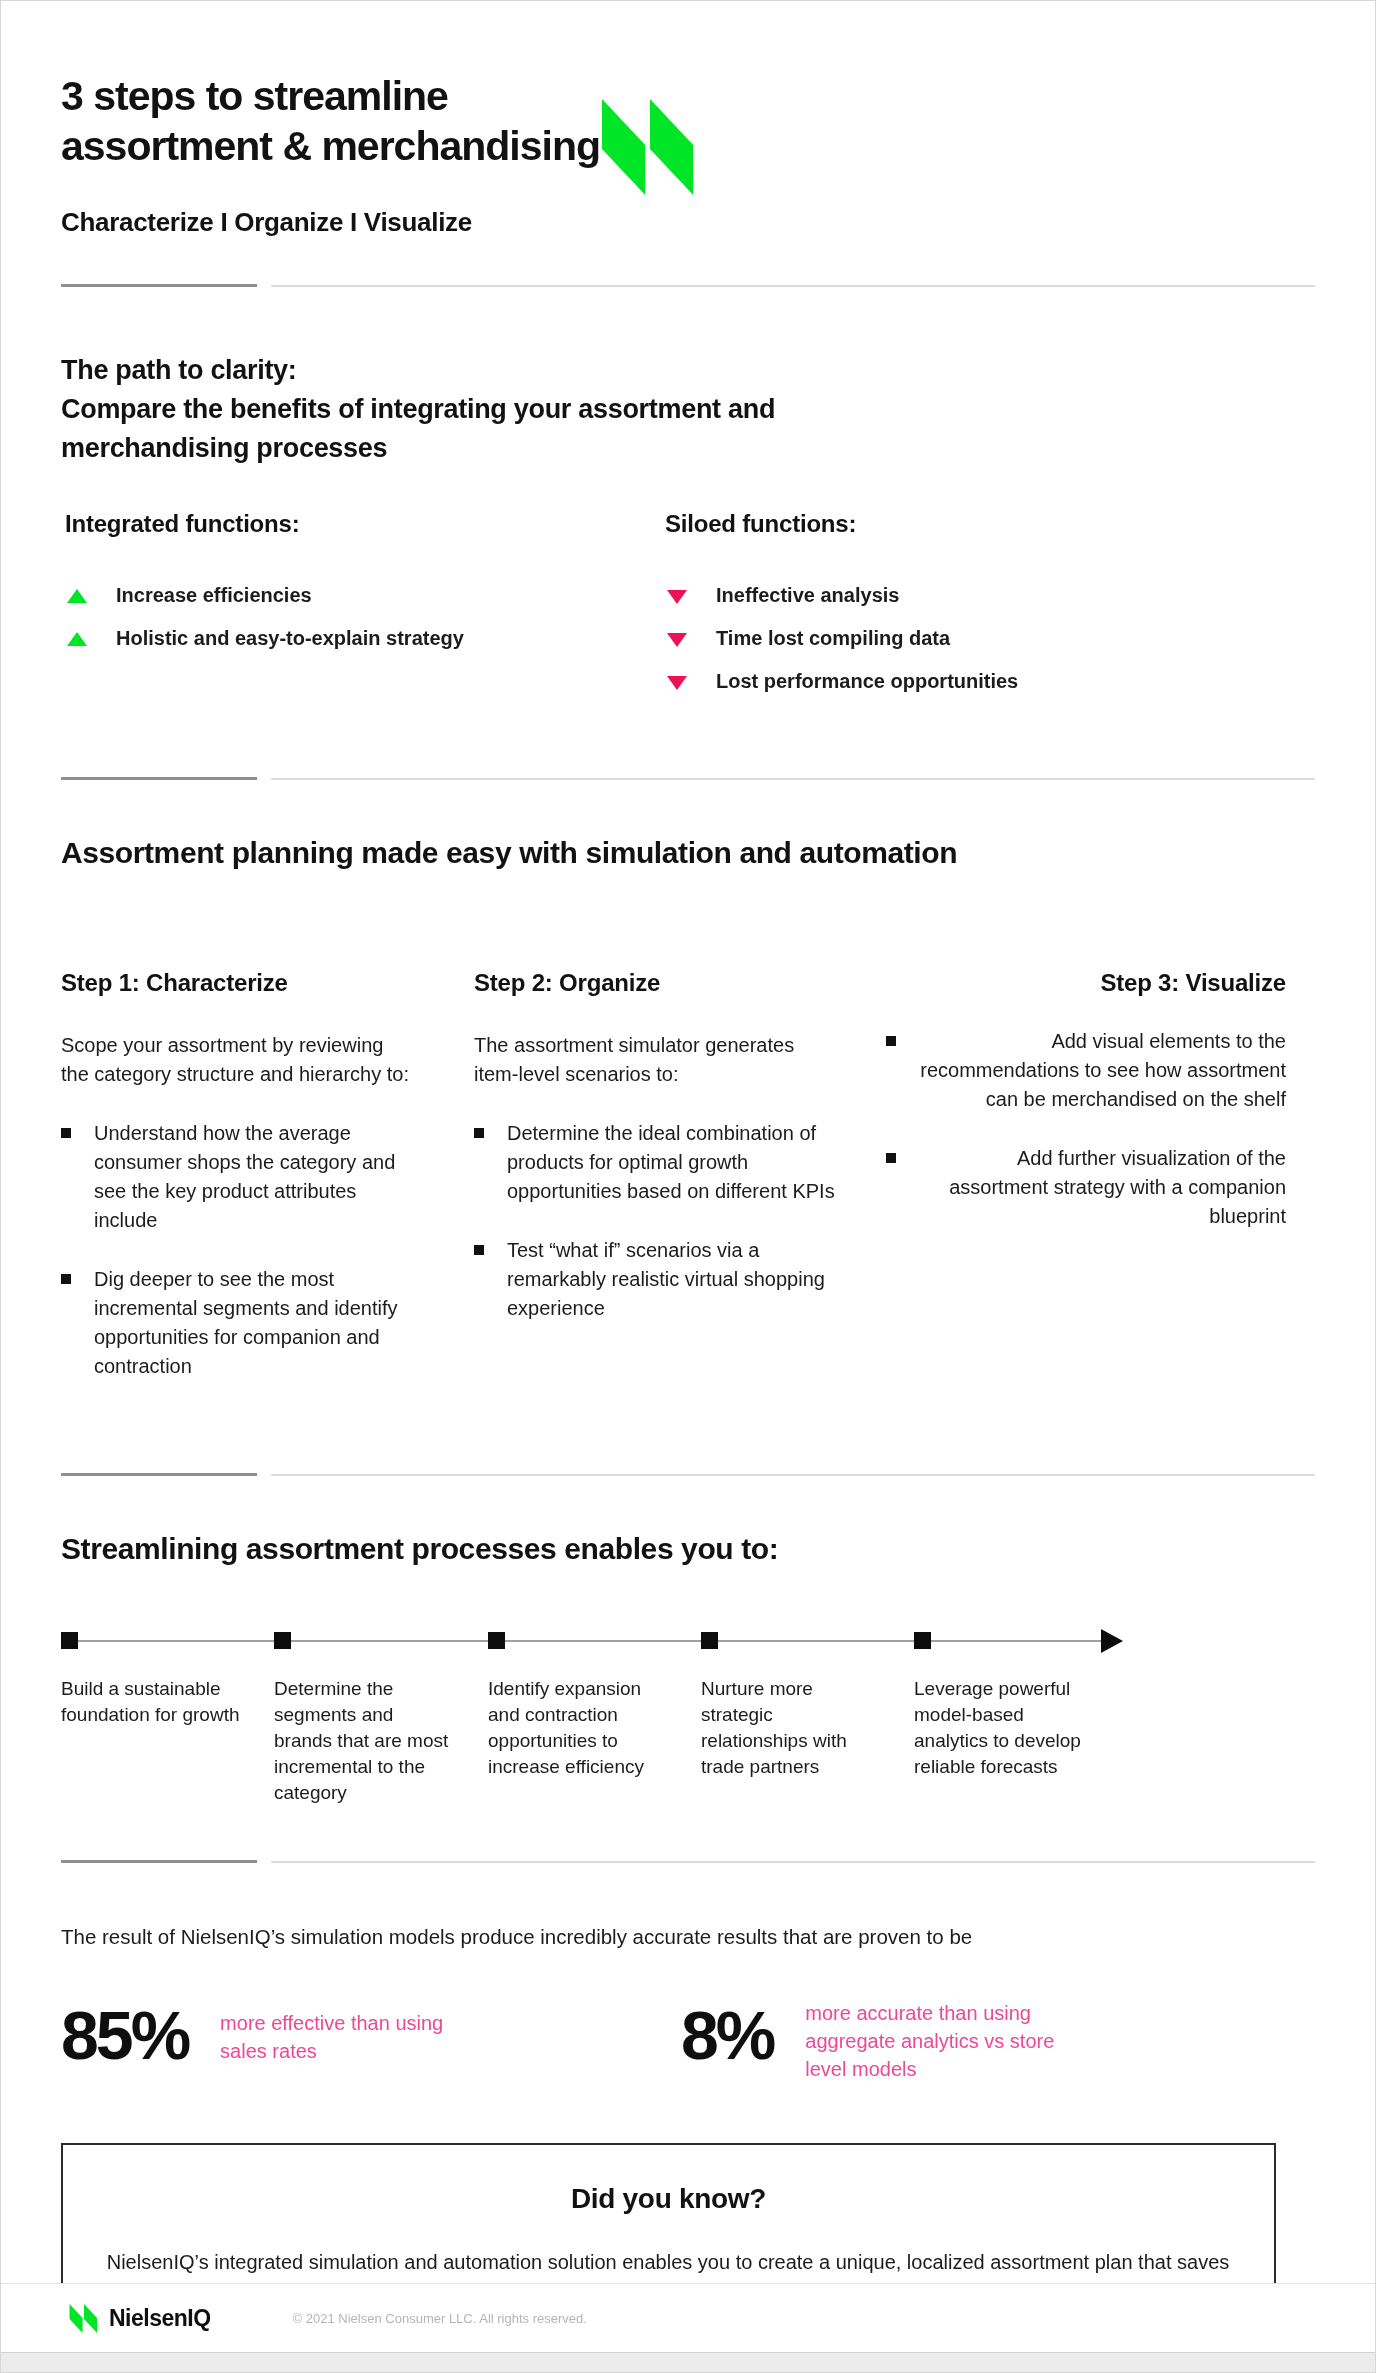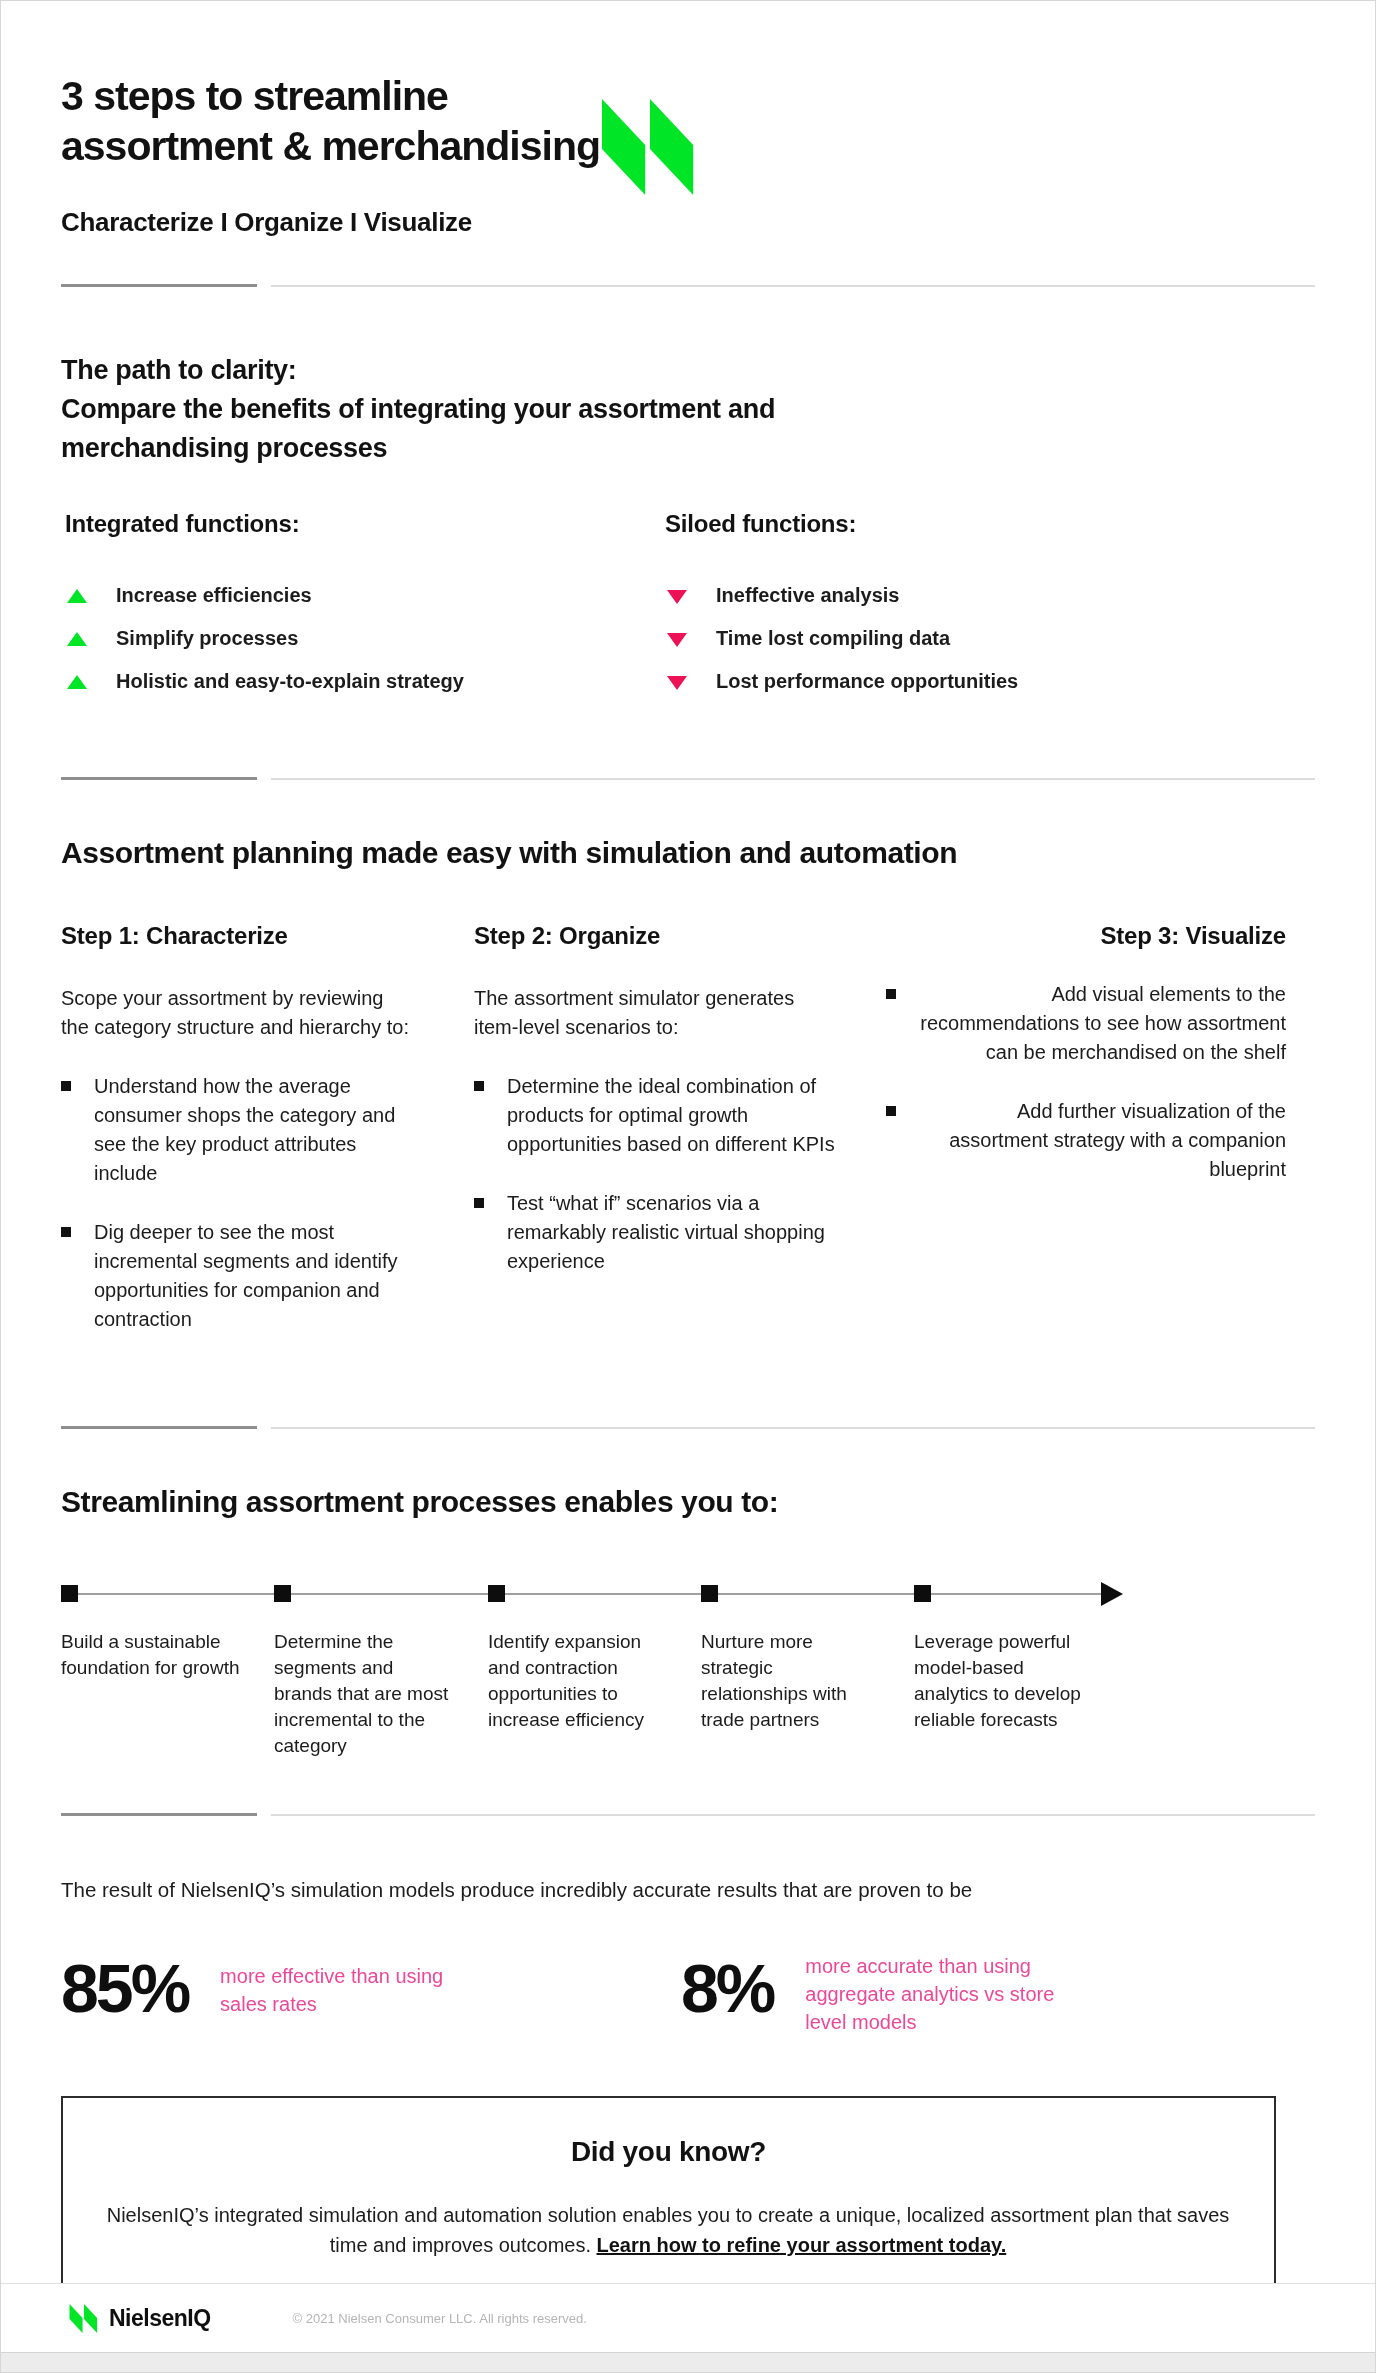--- a/index.html
+++ b/index.html
@@ -40,21 +40,21 @@
   .tri-down { width:0; height:0; flex:none; margin:8px 0 0 2px;
     border-left:10px solid transparent; border-right:10px solid transparent; border-top:14px solid #ed1155; }
   .tri-text { font-size:20px; line-height:27px; margin-left:29px; color:#1c1c1c; }
 
   
   .planning-heading { margin-top:56px; font-size:30px; font-weight:700; letter-spacing:-0.4px; color:#121212; }
   .steps-row { display:flex; margin-top:52px; }
   .step-col-1 { width:350px; flex:none; }
   .step-col-2 { width:362px; flex:none; margin-left:63px; }
   .step-col-3 { width:400px; flex:none; margin-left:50px;text-align:right; }
-  .step-title { font-size:24px; font-weight:700; letter-spacing:-0.2px; color:#121212; }
+  .step-title { font-size:24px; font-weight:700; letter-spacing:-0.2px; color:#121212;margin-top:47px; }
   .step-intro { margin-top:34px; font-size:20px; line-height:29px; color:#1c1c1c; }
   .step-intro:empty { display:none; }
   .step-bullets { margin-top:30px; }
   .sq-row { display:flex; align-items:flex-start; margin-bottom:30px; }
   .sq-bullet { width:10px; height:10px; background:#111111; flex:none; margin-top:9px; }
   .sq-text { font-size:20px; line-height:29px; margin-left:23px; color:#1c1c1c; }
 
   
   .stream-heading { margin-top:56px; font-size:30px; font-weight:700; letter-spacing:-0.4px; color:#121212; }
   .timeline { position:relative; margin-top:66px; height:178px; }
@@ -119,24 +119,20 @@
       <div>merchandising processes</div>
     </div>
 
     <div class="clarity-cols">
       <div class="clarity-col-1">
         <div class="col-title">Integrated functions:</div>
         <div class="tri-list">
           <div class="tri-row">
             <span class="tri-up"></span>
             <span class="tri-text">Increase efficiencies</span>
-          </div>
-          <div class="tri-row">
-            <span class="tri-up"></span>
-            <span class="tri-text">Simplify processes</span>
           </div>
           <div class="tri-row">
             <span class="tri-up"></span>
             <span class="tri-text">Holistic and easy-to-explain strategy</span>
           </div>
         </div>
       </div>
       <div class="clarity-col-2">
         <div class="col-title">Siloed functions:</div>
         <div class="tri-list">

